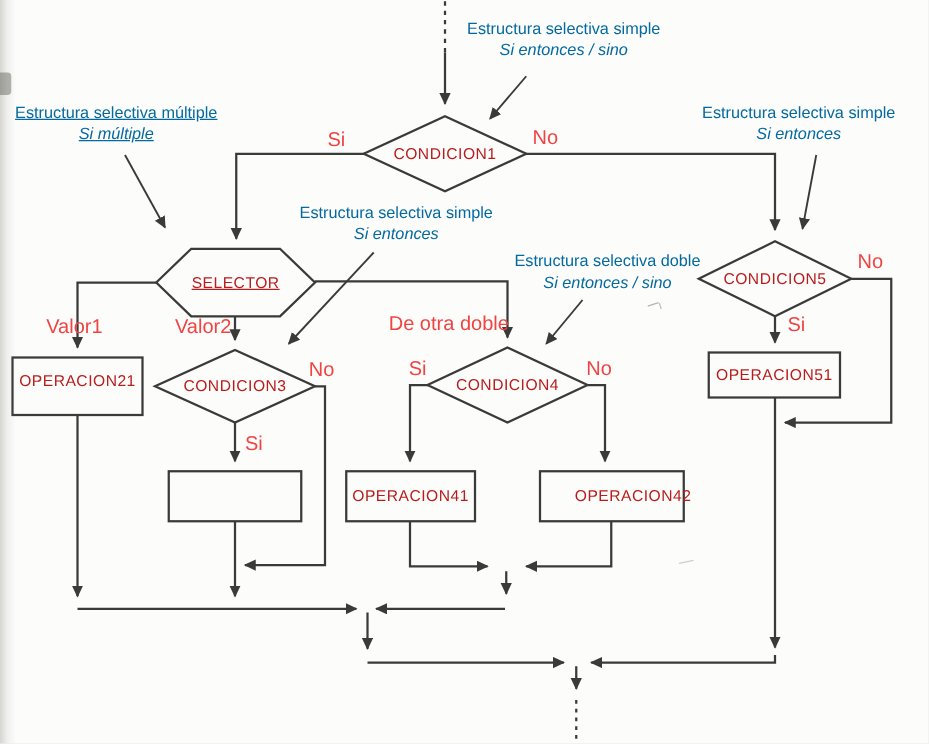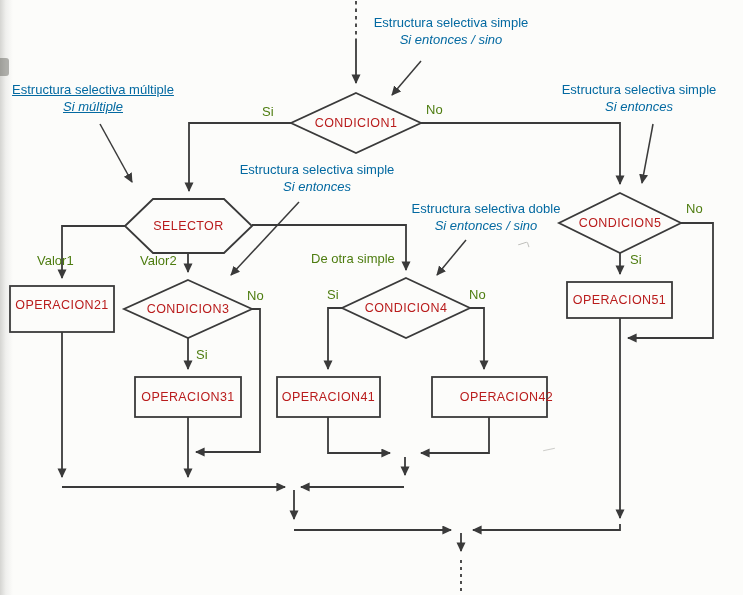--- a/index.html
+++ b/index.html
@@ -17,21 +17,21 @@
   .edge-blotch {
     position:absolute; left:0; top:58px; width:9px; height:18px;
     background:rgba(90,90,85,0.45); border-radius:0 3px 3px 0;
   }
   svg.wires { position:absolute; left:0; top:0; }
   .node-label {
     position:absolute; display:flex; align-items:center; justify-content:center;
     font-size:12.5px; letter-spacing:0.4px; white-space:nowrap; color:#b91c1c;
   }
   .edge-label {
-    position:absolute; font-size:13px; white-space:nowrap; color:#4d7c0f;
+    position:absolute; font-size:16px; white-space:nowrap; color:#ef4444;
   }
   .ann {
     position:absolute; text-align:center; font-size:13px; line-height:16.5px;
     white-space:nowrap; color:#0369a1;
   }
   .ann .l2 { font-style:italic; }
   .smudge { position:absolute; border-top:1px solid rgba(120,120,115,0.55); }
   .smudge-a { left:518px; top:243px; width:9px; transform:rotate(-18deg); }
   .smudge-a::after { content:""; position:absolute; right:-1px; top:0; height:5px; border-right:1px solid rgba(120,120,115,0.45); }
   .smudge-b { left:543px; top:449px; width:12px; transform:rotate(-12deg); border-top-color:rgba(120,120,115,0.35); }
@@ -101,35 +101,34 @@
       <polygon points="620,193 681,223 620,253 559,223"></polygon>
       <rect x="10" y="286" width="104" height="46"></rect>
       <rect x="135" y="377" width="106" height="40"></rect>
       <rect x="277" y="377" width="103" height="40"></rect>
       <rect x="432" y="377" width="115" height="40"></rect>
       <rect x="567" y="282" width="105" height="36"></rect>
     </g>
   </svg>
 
   <div class="node-label" style="left:291px; top:95px;  width:130px; height:56px;">CONDICION1</div>
-  <div class="node-label" style="left:125px; top:199px; width:127px; height:54px;">SELECTOR</div>
+  <div class="node-label" style="left:125px; top:199px; width:127px; height:54px;text-decoration:underline;">SELECTOR</div>
   <div class="node-label" style="left:124px; top:282px; width:128px; height:54px;">CONDICION3</div>
   <div class="node-label" style="left:342px; top:280px; width:128px; height:56px;">CONDICION4</div>
   <div class="node-label" style="left:559px; top:195px; width:122px; height:56px;text-align:right;">CONDICION5</div>
   <div class="node-label" style="left:10px;  top:286px; width:104px; height:38px;">OPERACION21</div>
-  <div class="node-label" style="left:135px; top:377px; width:106px; height:40px;">OPERACION31</div>
   <div class="node-label" style="left:277px; top:377px; width:103px; height:40px;">OPERACION41</div>
   <div class="node-label" style="left:449px; top:377px; width:115px; height:40px;">OPERACION42</div>
   <div class="node-label" style="left:567px; top:282px; width:105px; height:36px;">OPERACION51</div>
 
   <div class="edge-label" style="left:262px; top:104px;">Si</div>
   <div class="edge-label" style="left:426px; top:102px;">No</div>
   <div class="edge-label" style="left:16px;  top:253px;margin-left:21px;">Valor1</div>
   <div class="edge-label" style="left:140px; top:253px;">Valor2</div>
-  <div class="edge-label" style="left:311px; top:251px;">De otra simple</div>
+  <div class="edge-label" style="left:311px; top:251px;">De otra doble</div>
   <div class="edge-label" style="left:196px; top:347px;">Si</div>
   <div class="edge-label" style="left:247px; top:288px;">No</div>
   <div class="edge-label" style="left:327px; top:287px;">Si</div>
   <div class="edge-label" style="left:469px; top:287px;">No</div>
   <div class="edge-label" style="left:630px; top:252px;">Si</div>
   <div class="edge-label" style="left:686px; top:201px;">No</div>
 
   <div class="ann" style="left:358px; top:15px;  width:186px;">
     <div class="l1">Estructura selectiva simple</div>
     <div class="l2">Si entonces / sino</div>

